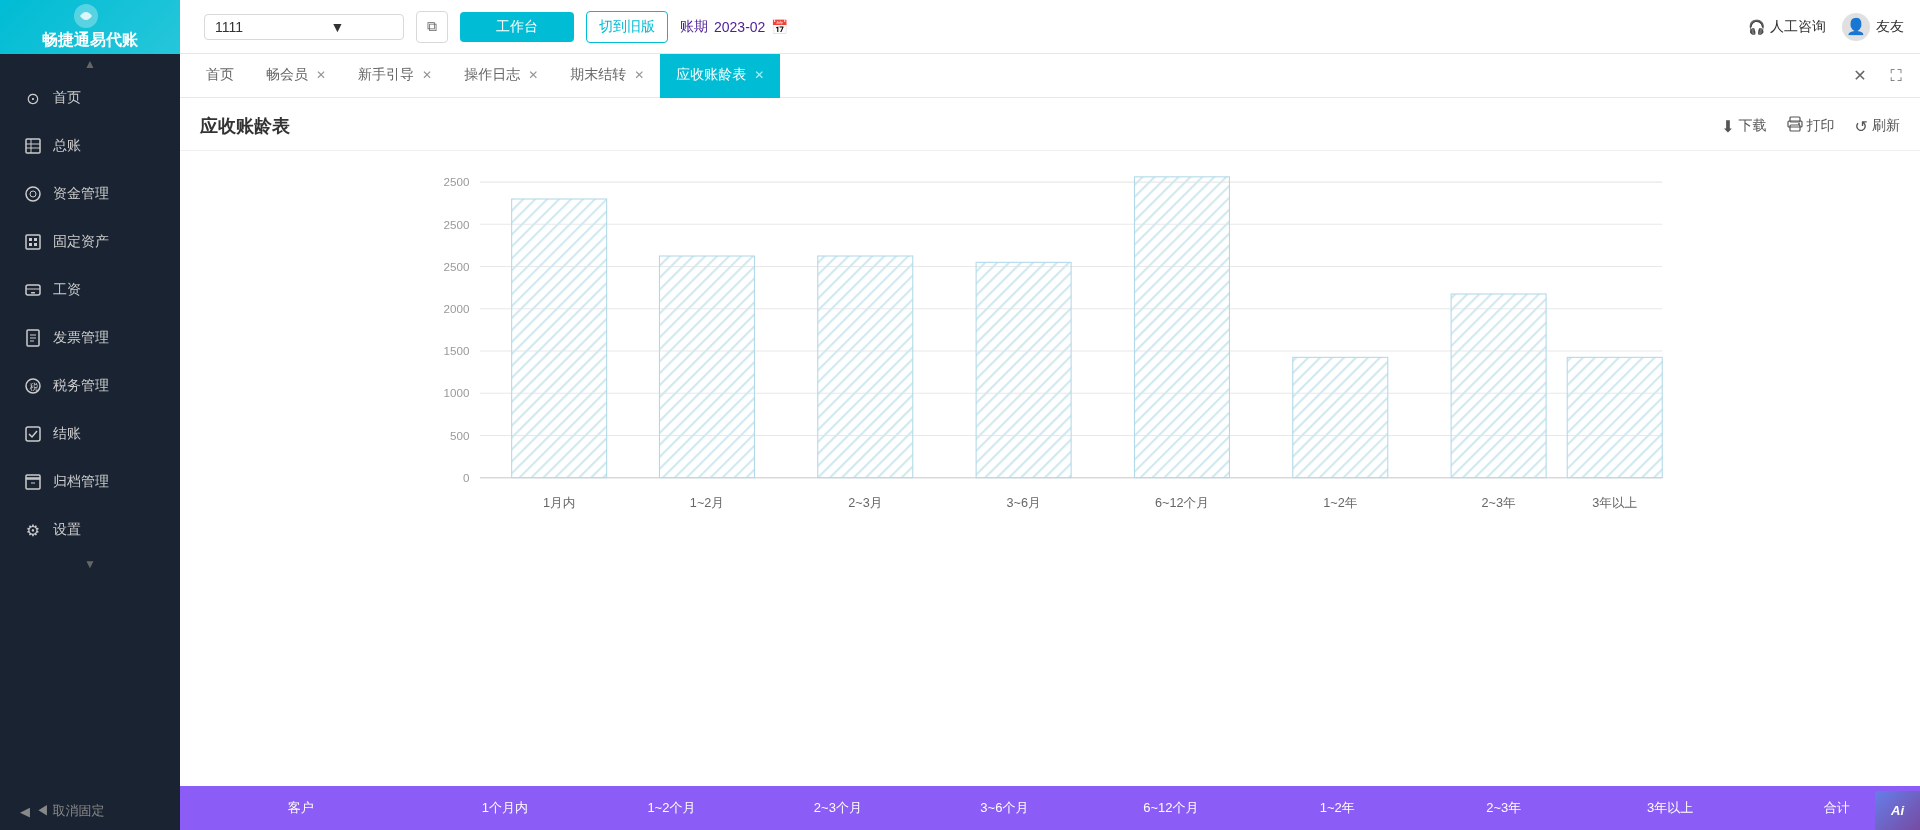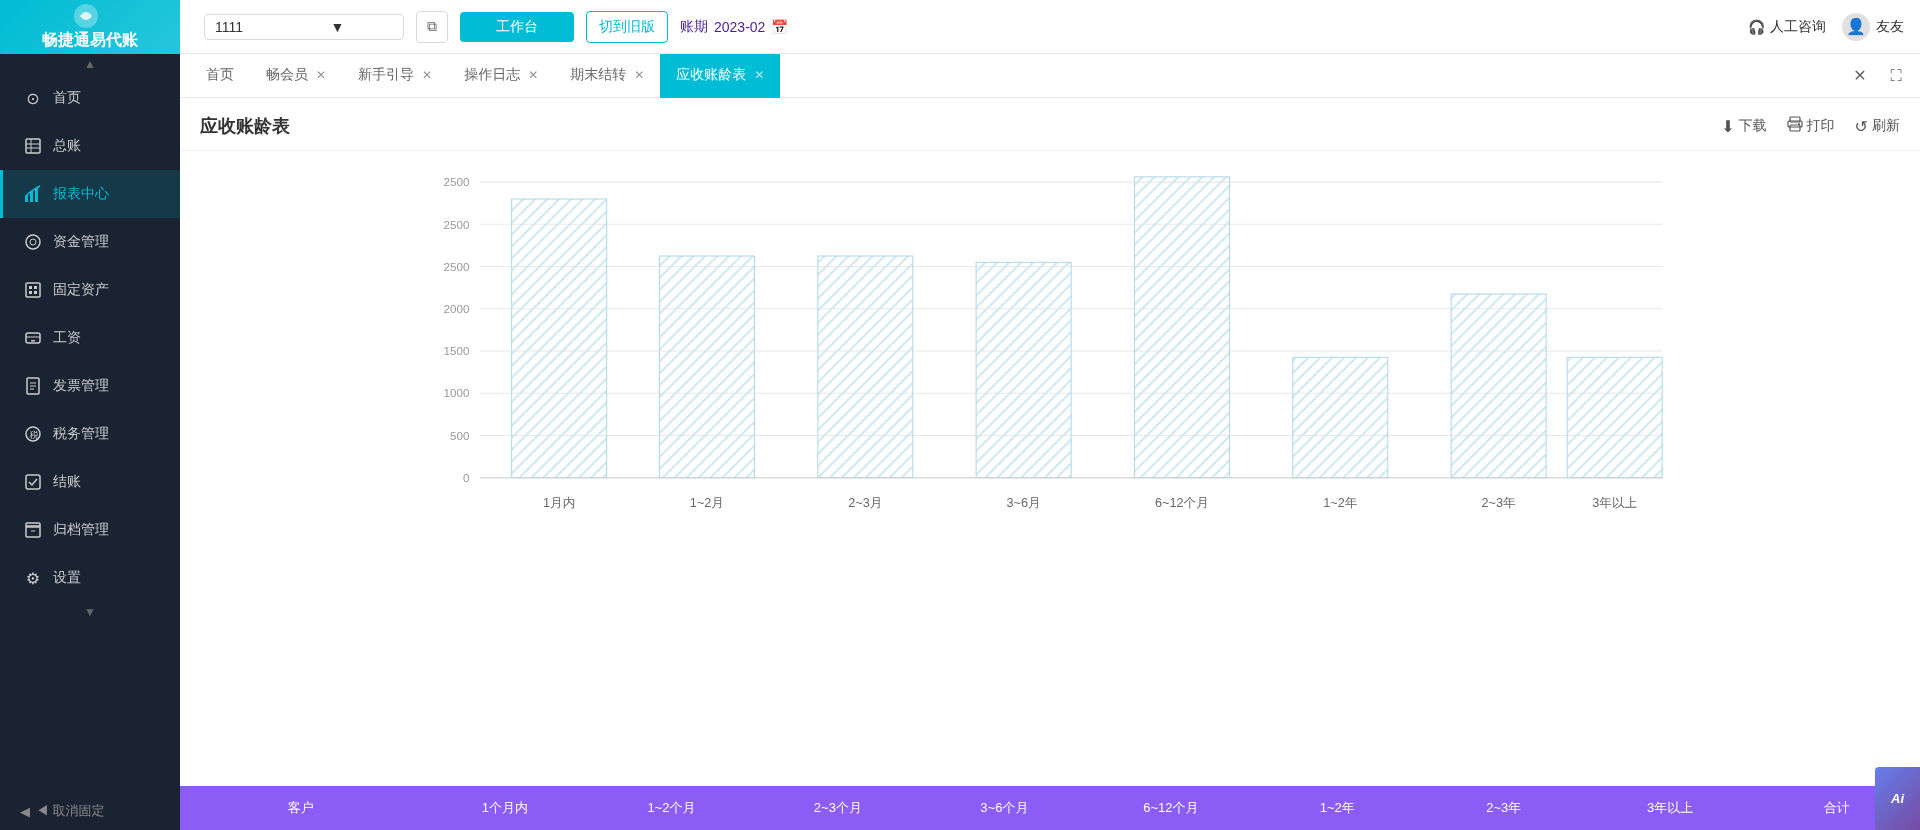--- a/index.html
+++ b/index.html
@@ -294,21 +294,21 @@
     }
     .table-header-cell:first-child { flex: 1.5; }
 
     
     .ai-badge {
       position: fixed;
       bottom: 0;
       right: 0;
       background: linear-gradient(135deg, #667eea, #764ba2);
       color: white;
-      padding: 24px 16px;
+      padding: 12px 16px;
       font-size: 13px;
       border-radius: 4px 0 0 0;
       font-style: italic;
       font-weight: bold;
     }
   </style>
 </head>
 <body>
 
 <div class="header">
@@ -364,31 +364,20 @@
     <div class="sidebar-item">
       <span class="sidebar-icon">
         <svg width="18" height="18" viewBox="0 0 18 18" fill="none">
           <rect x="2" y="2" width="14" height="14" rx="1" stroke="#ccc" stroke-width="1.5" fill="none"></rect>
           <line x1="2" y1="7" x2="16" y2="7" stroke="#ccc" stroke-width="1"></line>
           <line x1="2" y1="11" x2="16" y2="11" stroke="#ccc" stroke-width="1"></line>
           <line x1="7" y1="2" x2="7" y2="16" stroke="#ccc" stroke-width="1"></line>
         </svg>
       </span>
       <span class="sidebar-label">总账</span>
-    </div>
-    <div class="sidebar-item active">
-      <span class="sidebar-icon">
-        <svg width="18" height="18" viewBox="0 0 18 18" fill="none">
-          <rect x="1" y="10" width="3" height="7" fill="#00bcd4"></rect>
-          <rect x="6" y="6" width="3" height="11" fill="#00bcd4"></rect>
-          <rect x="11" y="3" width="3" height="14" fill="#00bcd4"></rect>
-          <polyline points="2.5,10 7.5,6 12.5,3 16,1" stroke="#00bcd4" stroke-width="1.5" fill="none"></polyline>
-        </svg>
-      </span>
-      <span class="sidebar-label">报表中心</span>
     </div>
     <div class="sidebar-item">
       <span class="sidebar-icon">
         <svg width="18" height="18" viewBox="0 0 18 18" fill="none">
           <circle cx="9" cy="9" r="7" stroke="#ccc" stroke-width="1.5" fill="none"></circle>
           <circle cx="9" cy="9" r="3" stroke="#ccc" stroke-width="1" fill="none"></circle>
         </svg>
       </span>
       <span class="sidebar-label">资金管理</span>
     </div>

